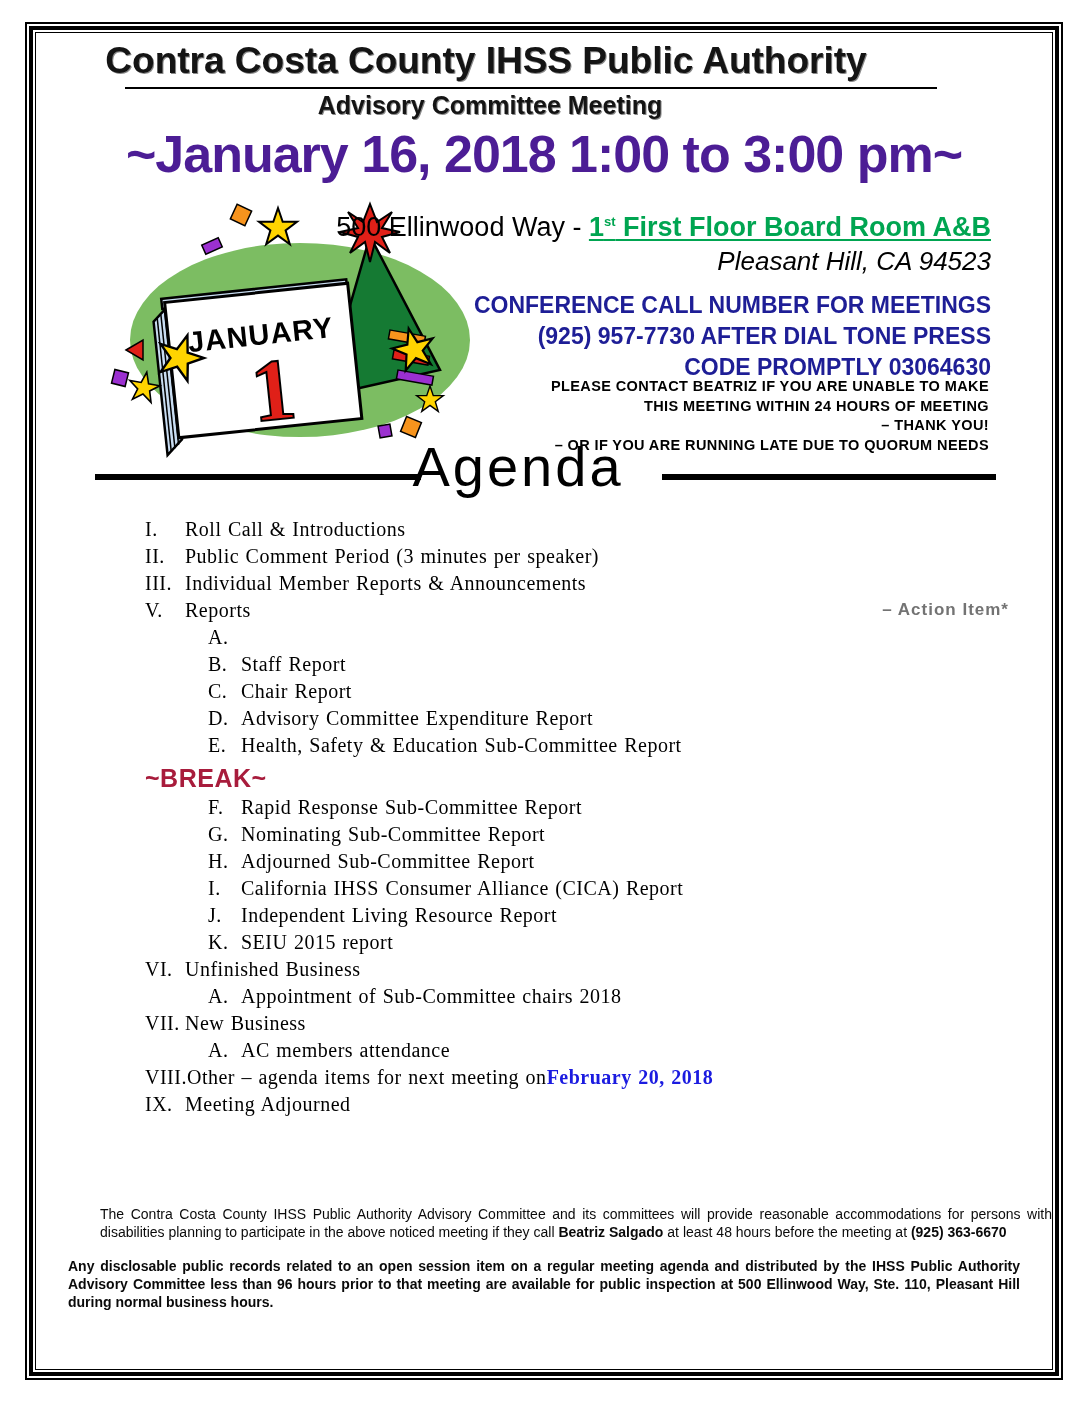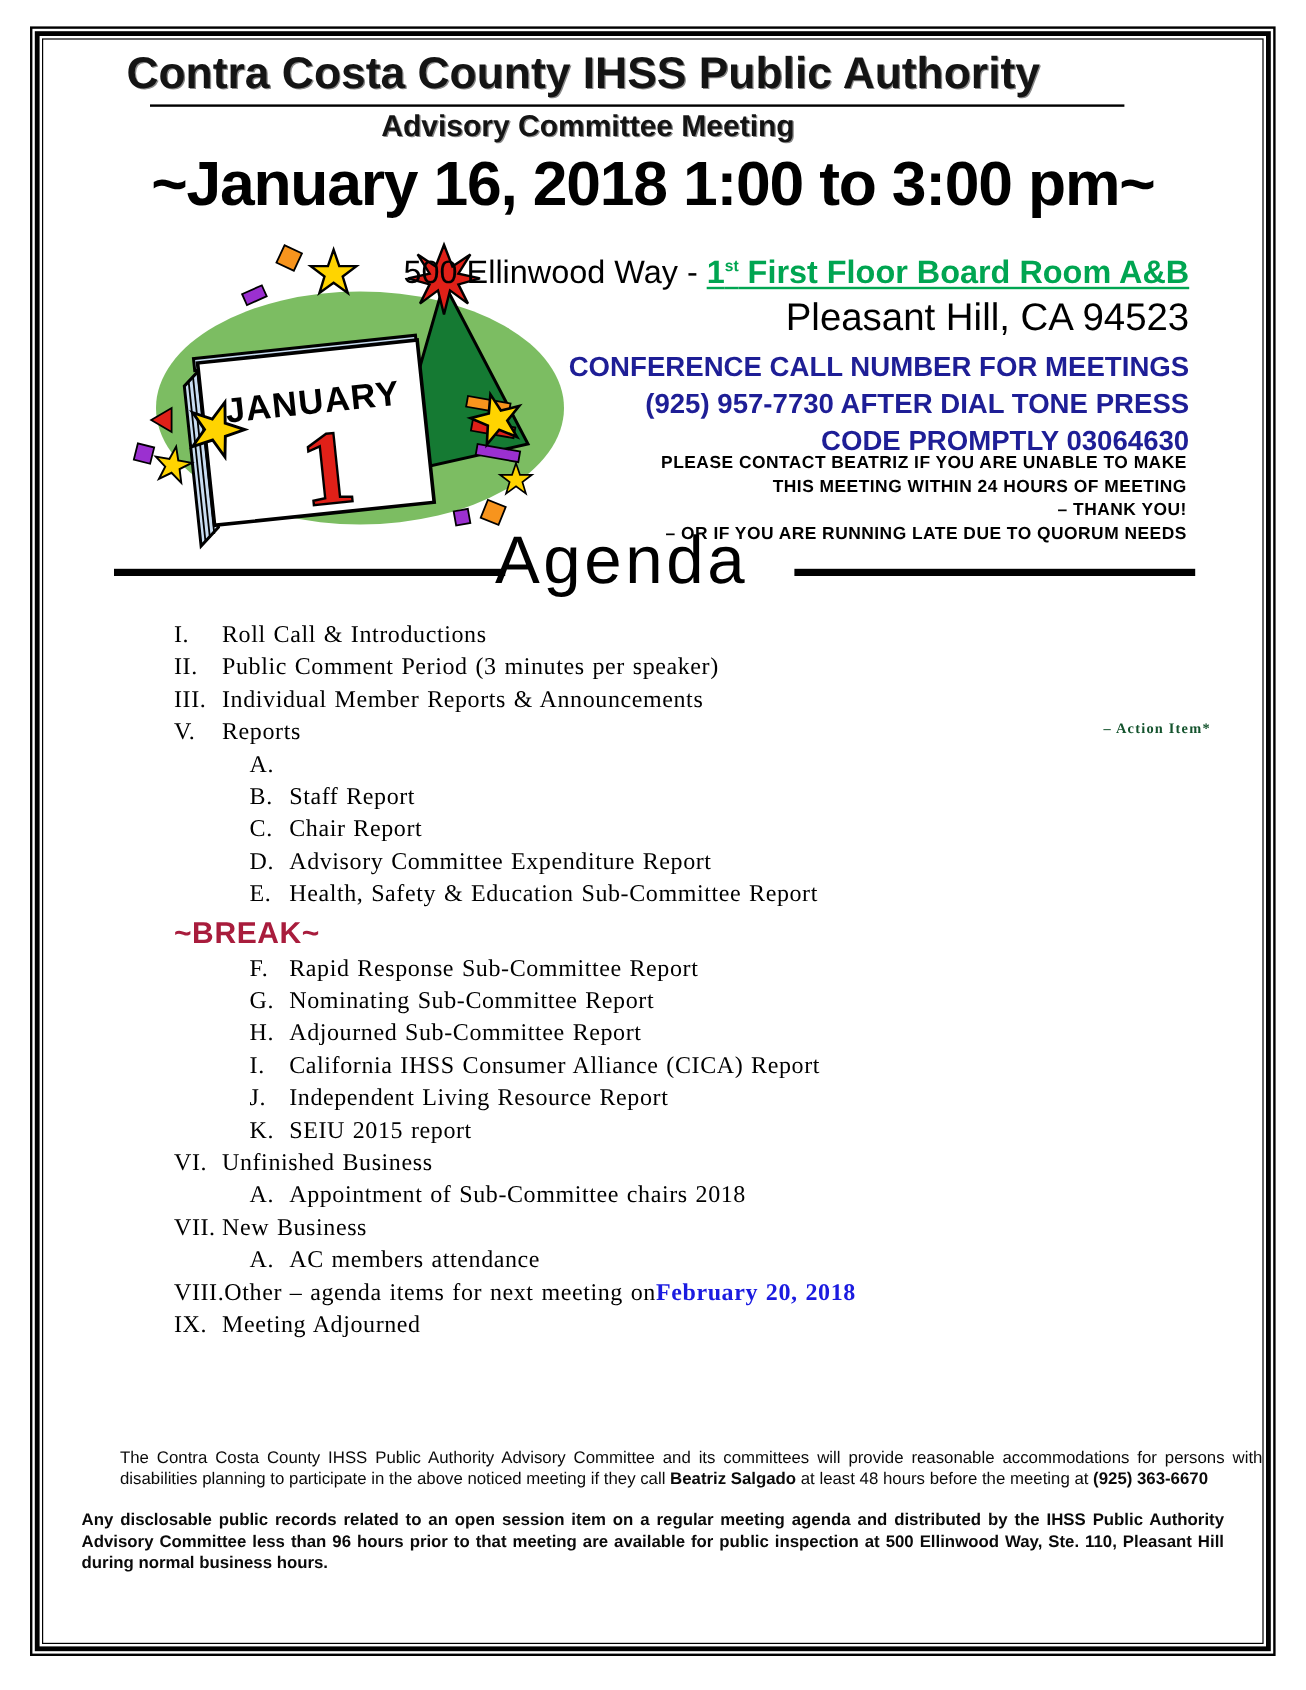--- a/index.html
+++ b/index.html
@@ -13,29 +13,29 @@
   .frame2{position:absolute;inset:2px;border:4px solid #000;}
   .frame3{position:absolute;inset:2px;border:1px solid #000;}
 
   .org-title{position:absolute;top:40px;left:0;width:972px;text-align:center;
     font-size:37px;font-weight:bold;letter-spacing:0;color:#141414;
     text-shadow:1px 1px 0 #8a8a8a;}
   .org-underline{position:absolute;top:87px;left:125px;width:812px;height:2px;background:#000;}
   .subtitle{position:absolute;top:91px;left:0;width:980px;text-align:center;
     font-size:25px;font-weight:bold;color:#141414;text-shadow:1px 1px 0 #8a8a8a;}
   .date-title{position:absolute;top:124px;left:0;width:1088px;text-align:center;
-    font-size:52px;font-weight:bold;color:#000000;letter-spacing:-1px;}
+    font-size:52px;font-weight:bold;color:#4c1d95;letter-spacing:-1px;}
 
   .clipart{position:absolute;left:108px;top:198px;width:380px;height:272px;}
 
   .addr1{position:absolute;top:212px;right:97px;font-size:27px;white-space:nowrap;}
   .room-link{color:#00a551;font-weight:bold;text-decoration:underline;
     text-decoration-thickness:2px;text-underline-offset:3px;}
   .room-link sup{font-size:13px;font-weight:bold;}
-  .addr2{position:absolute;top:246px;right:97px;font-size:32px;white-space:nowrap;}
+  .addr2{position:absolute;top:246px;right:97px;font-size:26px;white-space:nowrap;font-style:italic;}
 
   .conf{position:absolute;top:290px;right:97px;text-align:right;color:#1e1e96;
     font-weight:bold;font-size:23px;line-height:31px;white-space:nowrap;}
 
   .notice{position:absolute;top:377px;right:99px;text-align:right;font-weight:bold;
     font-size:14.5px;line-height:19.5px;letter-spacing:.4px;white-space:nowrap;}
 
   .agenda-heading{position:absolute;top:434px;left:0;width:1036px;text-align:center;
     font-size:56px;font-weight:400;letter-spacing:3px;}
   .aline{position:absolute;height:6px;background:#000;top:474px;}
@@ -45,22 +45,22 @@
   .agenda-list{position:absolute;left:145px;top:518px;width:880px;
     font-family:"Liberation Serif",serif;font-size:20px;letter-spacing:.5px;word-spacing:1px;}
   .a-row{display:flex;height:27px;align-items:baseline;white-space:nowrap;}
   .a-row .num{flex:0 0 40px;}
   .a-row.l2{padding-left:63px;}
   .a-row.l2 .num{flex:0 0 33px;}
   .break-row{height:35px;display:flex;align-items:center;
     font-family:"Liberation Sans",sans-serif;font-weight:bold;font-size:25px;
     color:#a81c3c;letter-spacing:.5px;}
   .date-blue{color:#1b1be0;font-weight:bold;}
-  .action-note{position:absolute;top:600px;right:79px;font-family:Liberation Serif, serif;
-    font-weight:bold;color:#14532d;font-size:12px;letter-spacing:1px;white-space:nowrap;}
+  .action-note{position:absolute;top:600px;right:79px;font-family:Liberation Sans, sans-serif;
+    font-weight:bold;color:#737373;font-size:17px;letter-spacing:1px;white-space:nowrap;}
 
   .footer-p{position:absolute;left:68px;width:952px;text-align:justify;
     font-size:14px;line-height:17.5px;color:#0a0a0a;}
   .footer-p1{top:1206px;margin-left:32px;}
   .footer-p2{top:1257px;font-weight:bold;line-height:18px;}
   .footer-p b{font-weight:bold;}
 </style>
 </head>
 <body>
 

